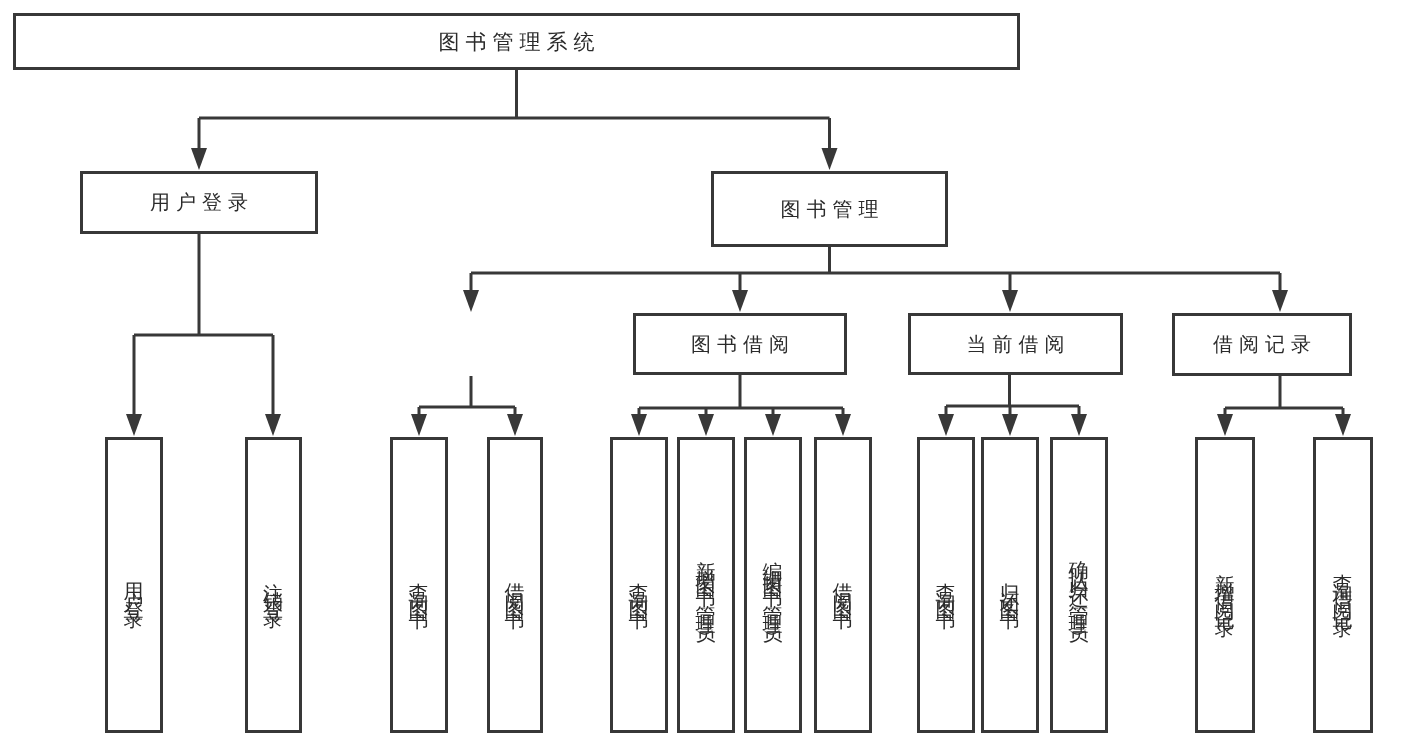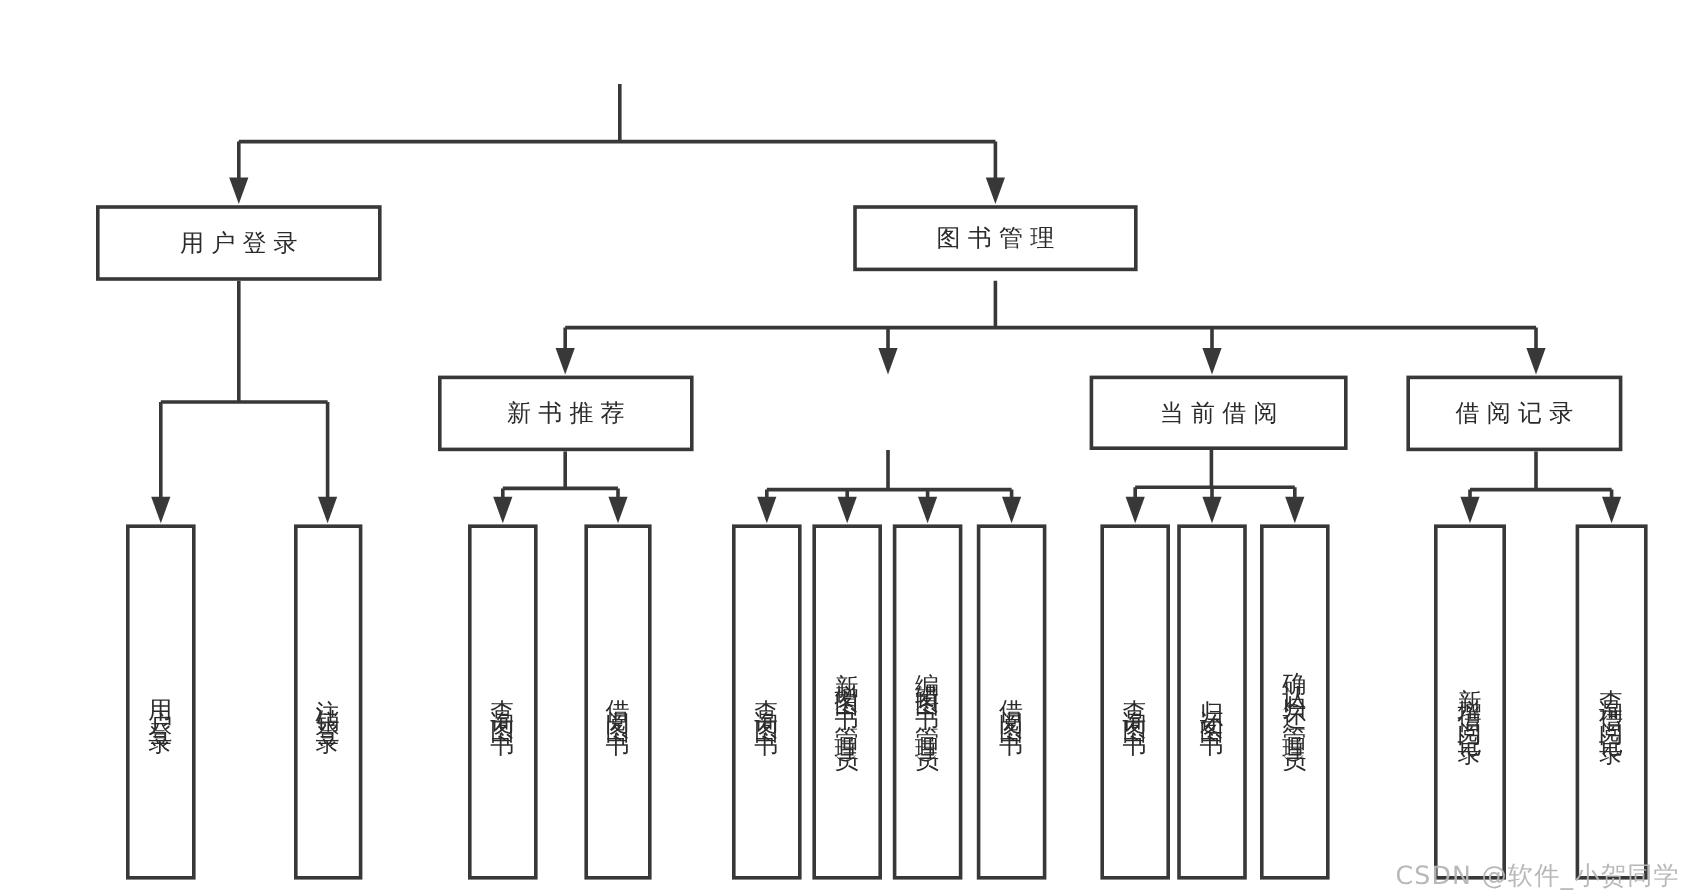--- a/index.html
+++ b/index.html
@@ -58,30 +58,33 @@
       <polygon points="765,414 781,414 773,436"></polygon>
       <polygon points="835,414 851,414 843,436"></polygon>
       <polygon points="938,414 954,414 946,436"></polygon>
       <polygon points="1002,414 1018,414 1010,436"></polygon>
       <polygon points="1071,414 1087,414 1079,436"></polygon>
       <polygon points="1217,414 1233,414 1225,436"></polygon>
       <polygon points="1335,414 1351,414 1343,436"></polygon>
     </g>
   </svg>
 
+  <div class="box root-box" style="left:13px;top:13px;width:1007px;height:57px">
+    <span class="h-label">图书管理系统</span>
+  </div>
 
   <div class="box" style="left:80px;top:171px;width:238px;height:63px">
     <span class="h-label">用户登录</span>
   </div>
-  <div class="box" style="left:711px;top:171px;width:237px;height:55px">
+  <div class="box" style="left:711px;top:171px;width:237px;height:76px">
     <span class="h-label">图书管理</span>
   </div>
 
-  <div class="box" style="left:365px;top:313px;width:213px;height:63px">
-    <span class="h-label">新书推荐</span>
+  <div class="box" style="left:633px;top:313px;width:214px;height:62px">
+    <span class="h-label">图书借阅</span>
   </div>
   <div class="box" style="left:908px;top:313px;width:215px;height:62px">
     <span class="h-label">当前借阅</span>
   </div>
   <div class="box" style="left:1172px;top:313px;width:180px;height:63px">
     <span class="h-label">借阅记录</span>
   </div>
 
   <div class="box" style="left:105px;top:437px;width:58px;height:296px">
     <span class="v-label">用户登录</span>
@@ -120,14 +123,13 @@
     <span class="v-label">确认归还（管理员）</span>
   </div>
 
   <div class="box" style="left:1195px;top:437px;width:60px;height:296px">
     <span class="v-label">新增借阅记录</span>
   </div>
   <div class="box" style="left:1313px;top:437px;width:60px;height:296px">
     <span class="v-label">查询借阅记录</span>
   </div>
 
-  <div class="watermark">CSDN @软件_小贺同学</div>
 </div>
 
 </body></html>

